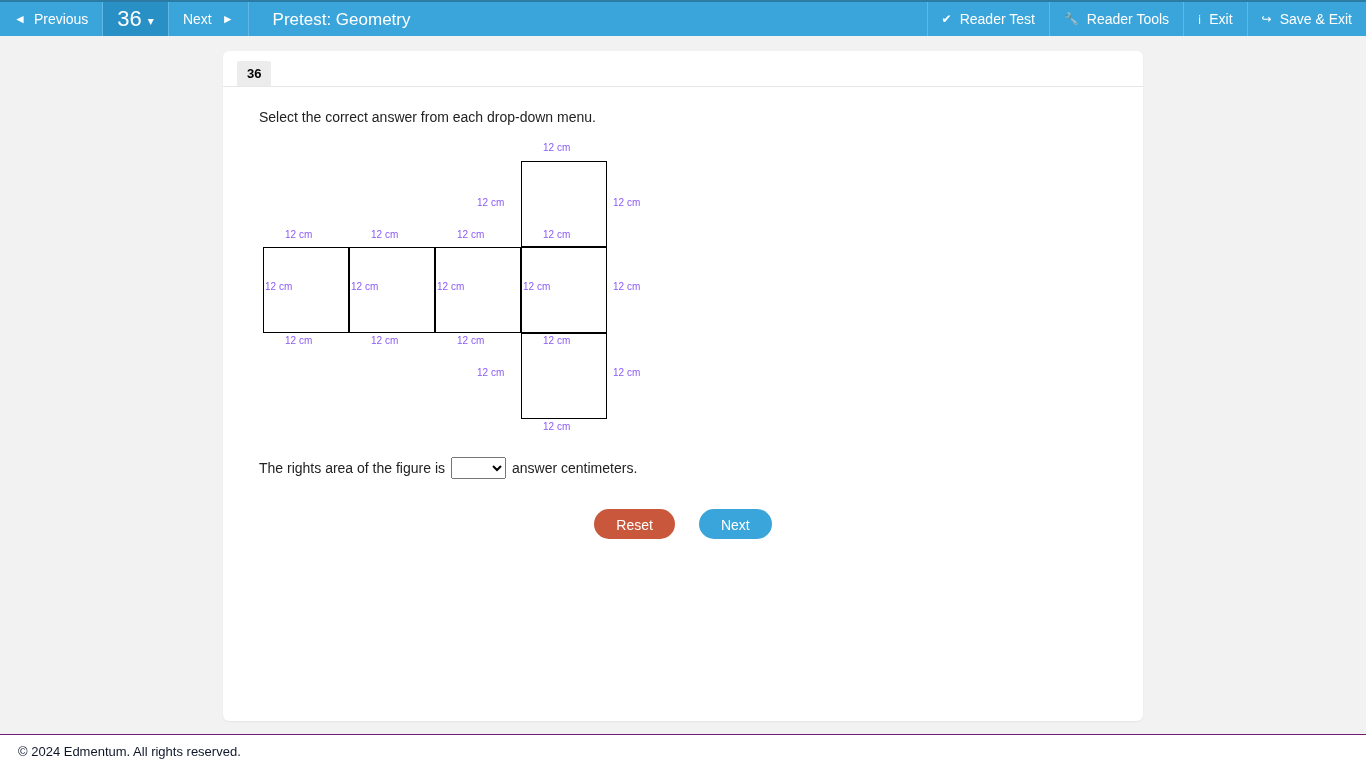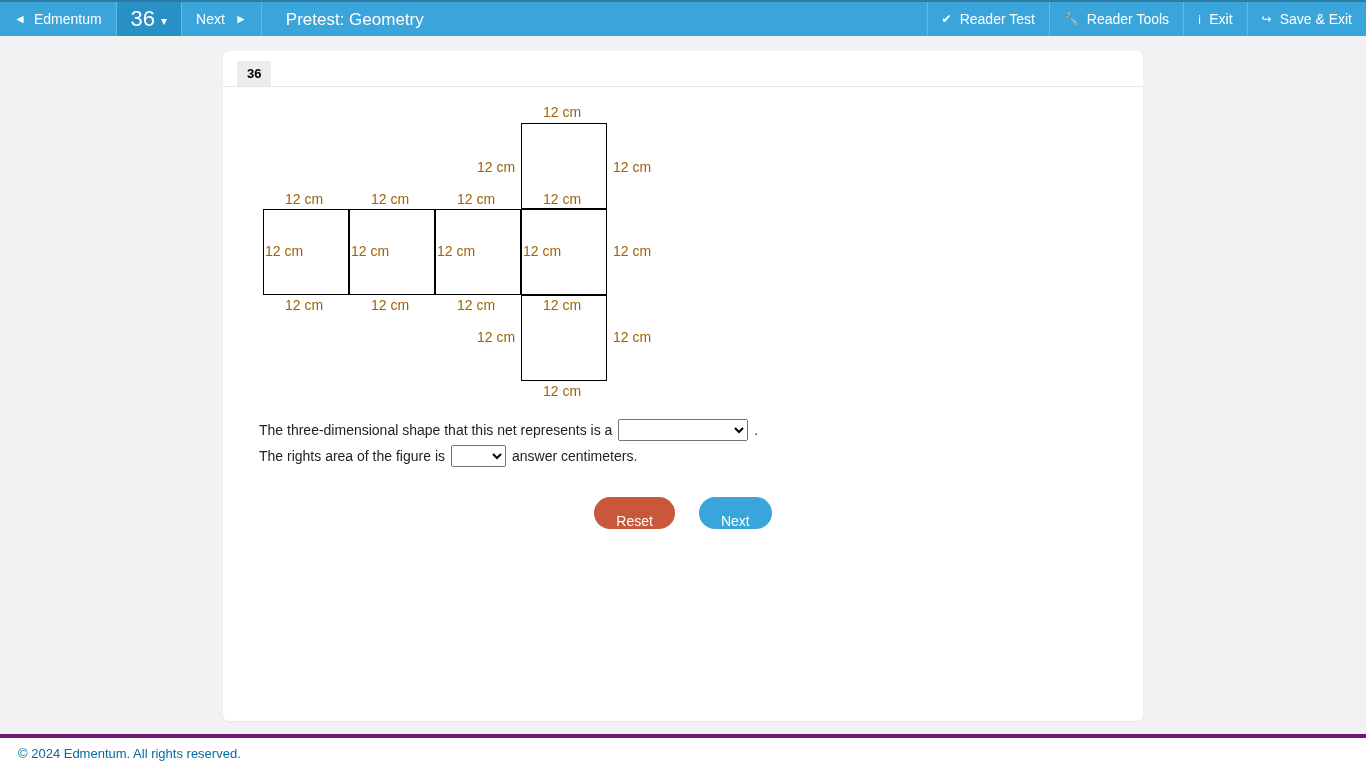--- a/index.html
+++ b/index.html
@@ -90,22 +90,22 @@
     margin-bottom: 10px;
   }
   .sq {
     position: absolute;
     width: 86px;
     height: 86px;
     border: 1.5px solid #000;
   }
   .net-figure .label {
     position: absolute;
-    font-size: 14px;
-    color: #a16207;
+    font-size: 10px;
+    color: #8b5cf6;
     white-space: nowrap;
   }
 
   .answer-line { margin: 4px 0; display: flex; align-items: center; flex-wrap: wrap; gap: 6px; }
   .answer-line select {
     font-size: 13px;
     height: 22px;
   }
   .sel-wide { width: 130px; }
   .sel-narrow { width: 55px; }
@@ -113,48 +113,48 @@
   .action-row {
     margin-top: 30px;
     display: flex;
     justify-content: center;
     gap: 24px;
   }
   .pill {
     border: none;
     border-radius: 16px;
     height: 30px;
-    padding: 16px 22px;
+    padding: 8px 22px;
     font-size: 14px;
     color: #fff;
     cursor: pointer;
   }
   .pill.reset { background: #c9573b; }
   .pill.next { background: #3aa5db; }
 
   .footer {
     position: absolute;
     bottom: 0; left: 0; right: 0;
     height: 34px;
     background: #fff;
-    border-top: 4px solid #701a75;
+    border-top: 1px solid #701a75;
     display: flex;
     align-items: center;
     padding: 0 18px;
     font-size: 13px;
-    color: #0369a1;
+    color: #0f172a;
   }
 </style>
 </head>
 <body>
 
 <div class="topbar">
   <div class="btn">
     <span class="icon">◄</span>
-    <span>Edmentum</span>
+    <span>Previous</span>
   </div>
   <div class="question-nav">
     <span>36</span>
     <span class="caret">▾</span>
   </div>
   <div class="btn">
     <span>Next</span>
     <span class="icon after">►</span>
   </div>
   <div class="test-title">
@@ -180,20 +180,21 @@
     </div>
   </div>
 </div>
 
 <div class="main">
   <div class="card">
     <div class="qnum-wrap">
       <span class="qnum">36</span>
     </div>
     <div class="content">
+      <div class="instruction">Select the correct answer from each drop-down menu.</div>
 
       <div class="net-figure">
 
         <div class="sq" style="left:0px;   top:100px;"></div>
         <div class="sq" style="left:86px;  top:100px;"></div>
         <div class="sq" style="left:172px; top:100px;"></div>
         <div class="sq" style="left:258px; top:100px;"></div>
         <div class="sq" style="left:258px; top:14px;"></div>
         <div class="sq" style="left:258px; top:186px;"></div>
 
@@ -216,25 +217,20 @@
         <div class="label" style="left:108px; top:188px;">12 cm</div>
         <div class="label" style="left:194px; top:188px;">12 cm</div>
         <div class="label" style="left:280px; top:188px;">12 cm</div>
 
         <div class="label" style="left:214px; top:220px;">12 cm</div>
         <div class="label" style="left:350px; top:220px;">12 cm</div>
         <div class="label" style="left:280px; top:274px;">12 cm</div>
       </div>
 
       <div class="answer-line">
-        <span>The three-dimensional shape that this net represents is a </span>
-        <select class="sel-wide"><option></option></select>
-        <span> .</span>
-      </div>
-      <div class="answer-line">
         <span>The rights area of the figure is </span>
         <select class="sel-narrow"><option></option></select>
         <span> answer centimeters.</span>
       </div>
 
       <div class="action-row">
         <button class="pill reset">Reset</button>
         <button class="pill next">Next</button>
       </div>
     </div>

